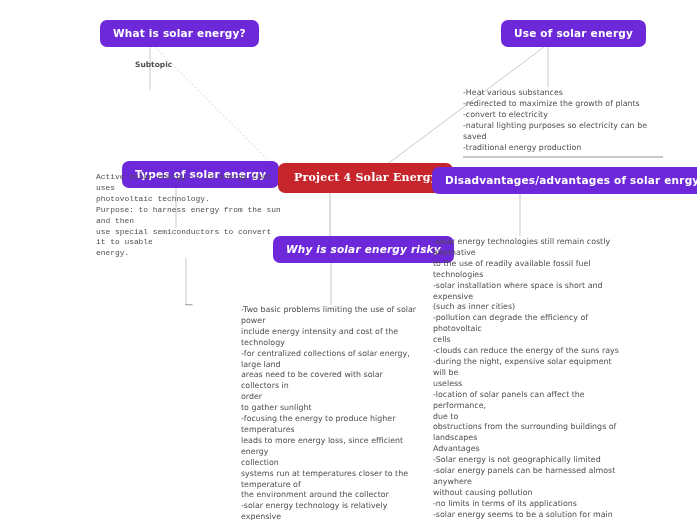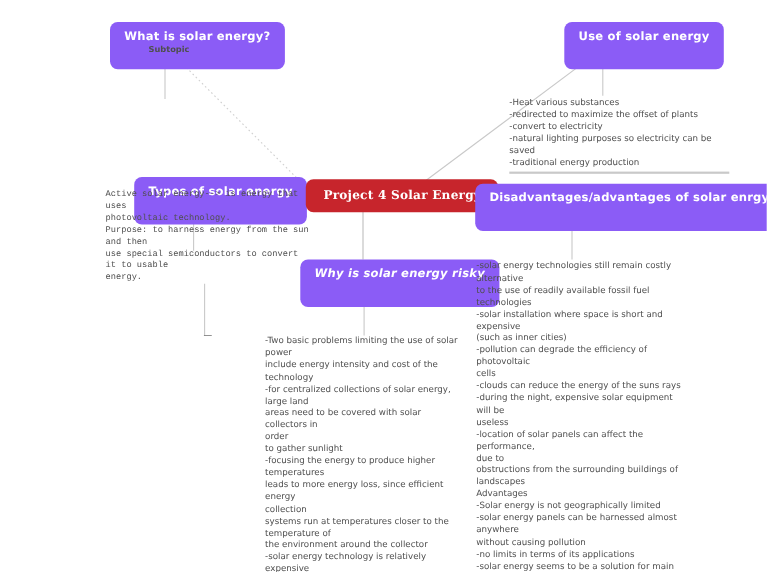--- a/index.html
+++ b/index.html
@@ -32,23 +32,23 @@
   .node {
     position: absolute;
     border-radius: 7px;
     color: #ffffff;
     font-weight: bold;
     white-space: nowrap;
     box-sizing: border-box;
     text-align: center;
   }
   .node.topic {
-    background: #8b5cf6;
+    background: #6d28d9;
     font-size: 10.5px;
-    padding: 7px 13px 24px 13px;
+    padding: 7px 13px 8px 13px;
     letter-spacing: .2px;
   }
   .node.center {
     background: #c7252c;
     font-family: "DejaVu Serif", serif;
     font-size: 11px;
     padding: 8px 16px 9px 16px;
     letter-spacing: .2px;
   }
 
@@ -64,20 +64,21 @@
   .block.underlined {
     border-bottom: 2px solid #c9c9c9;
     padding-bottom: 3px;
   }
   .stub-label {
     position: absolute;
     color: #4f4f4f;
     font-size: 7.5px;
     font-weight: bold;
     white-space: nowrap;
+    margin-top: 20px;
   }
 </style>
 </head>
 <body>
 
 <div id="canvas">
 
   <svg id="links" viewBox="0 0 697 520" width="697" height="520">
 
     <line x1="278" y1="170" x2="150" y2="42" stroke="#cfcfcf" stroke-width="1" stroke-dasharray="1.5 2.5"></line>
@@ -100,33 +101,33 @@
 
     <line x1="331" y1="256" x2="331" y2="305" stroke="#c9c9c9" stroke-width="1"></line>
 
     <line x1="520" y1="190" x2="520" y2="236" stroke="#c9c9c9" stroke-width="1"></line>
   </svg>
 
   <div class="node topic" style="left:100px; top:20px;">What is solar energy?</div>
 
   <div class="stub-label" style="left:135px; top:40px;">Subtopic</div>
 
-  <div class="node topic" style="left:513px; top:20px;">Use of solar energy</div>
+  <div class="node topic" style="left:501px; top:20px;">Use of solar energy</div>
 
   <div class="node topic" style="left:122px; top:161px;">Types of solar energy</div>
 
   <div class="node center" style="left:278px; top:163px;">Project 4 Solar Energy</div>
 
   <div class="node topic" style="left:432px; top:167px;">Disadvantages/advantages of solar enrgy</div>
 
   <div class="node topic" style="left:273px; top:236px;font-style:italic;">Why is solar energy risky</div>
 
 
   <div class="block underlined" style="left:463px; top:88px; width:200px;">-Heat various substances
--redirected to maximize the offset of plants
+-redirected to maximize the growth of plants
 -convert to electricity
 -natural lighting purposes so electricity can be saved
 -traditional energy production</div>
 
   <div class="block" style="left:96px; top:172px; width:188px;font-family:Liberation Mono, monospace;">Active solar energy--&gt; is energy that uses
 photovoltaic technology.
 Purpose: to harness energy from the sun and then
 use special semiconductors to convert it to usable
 energy.</div>
 

